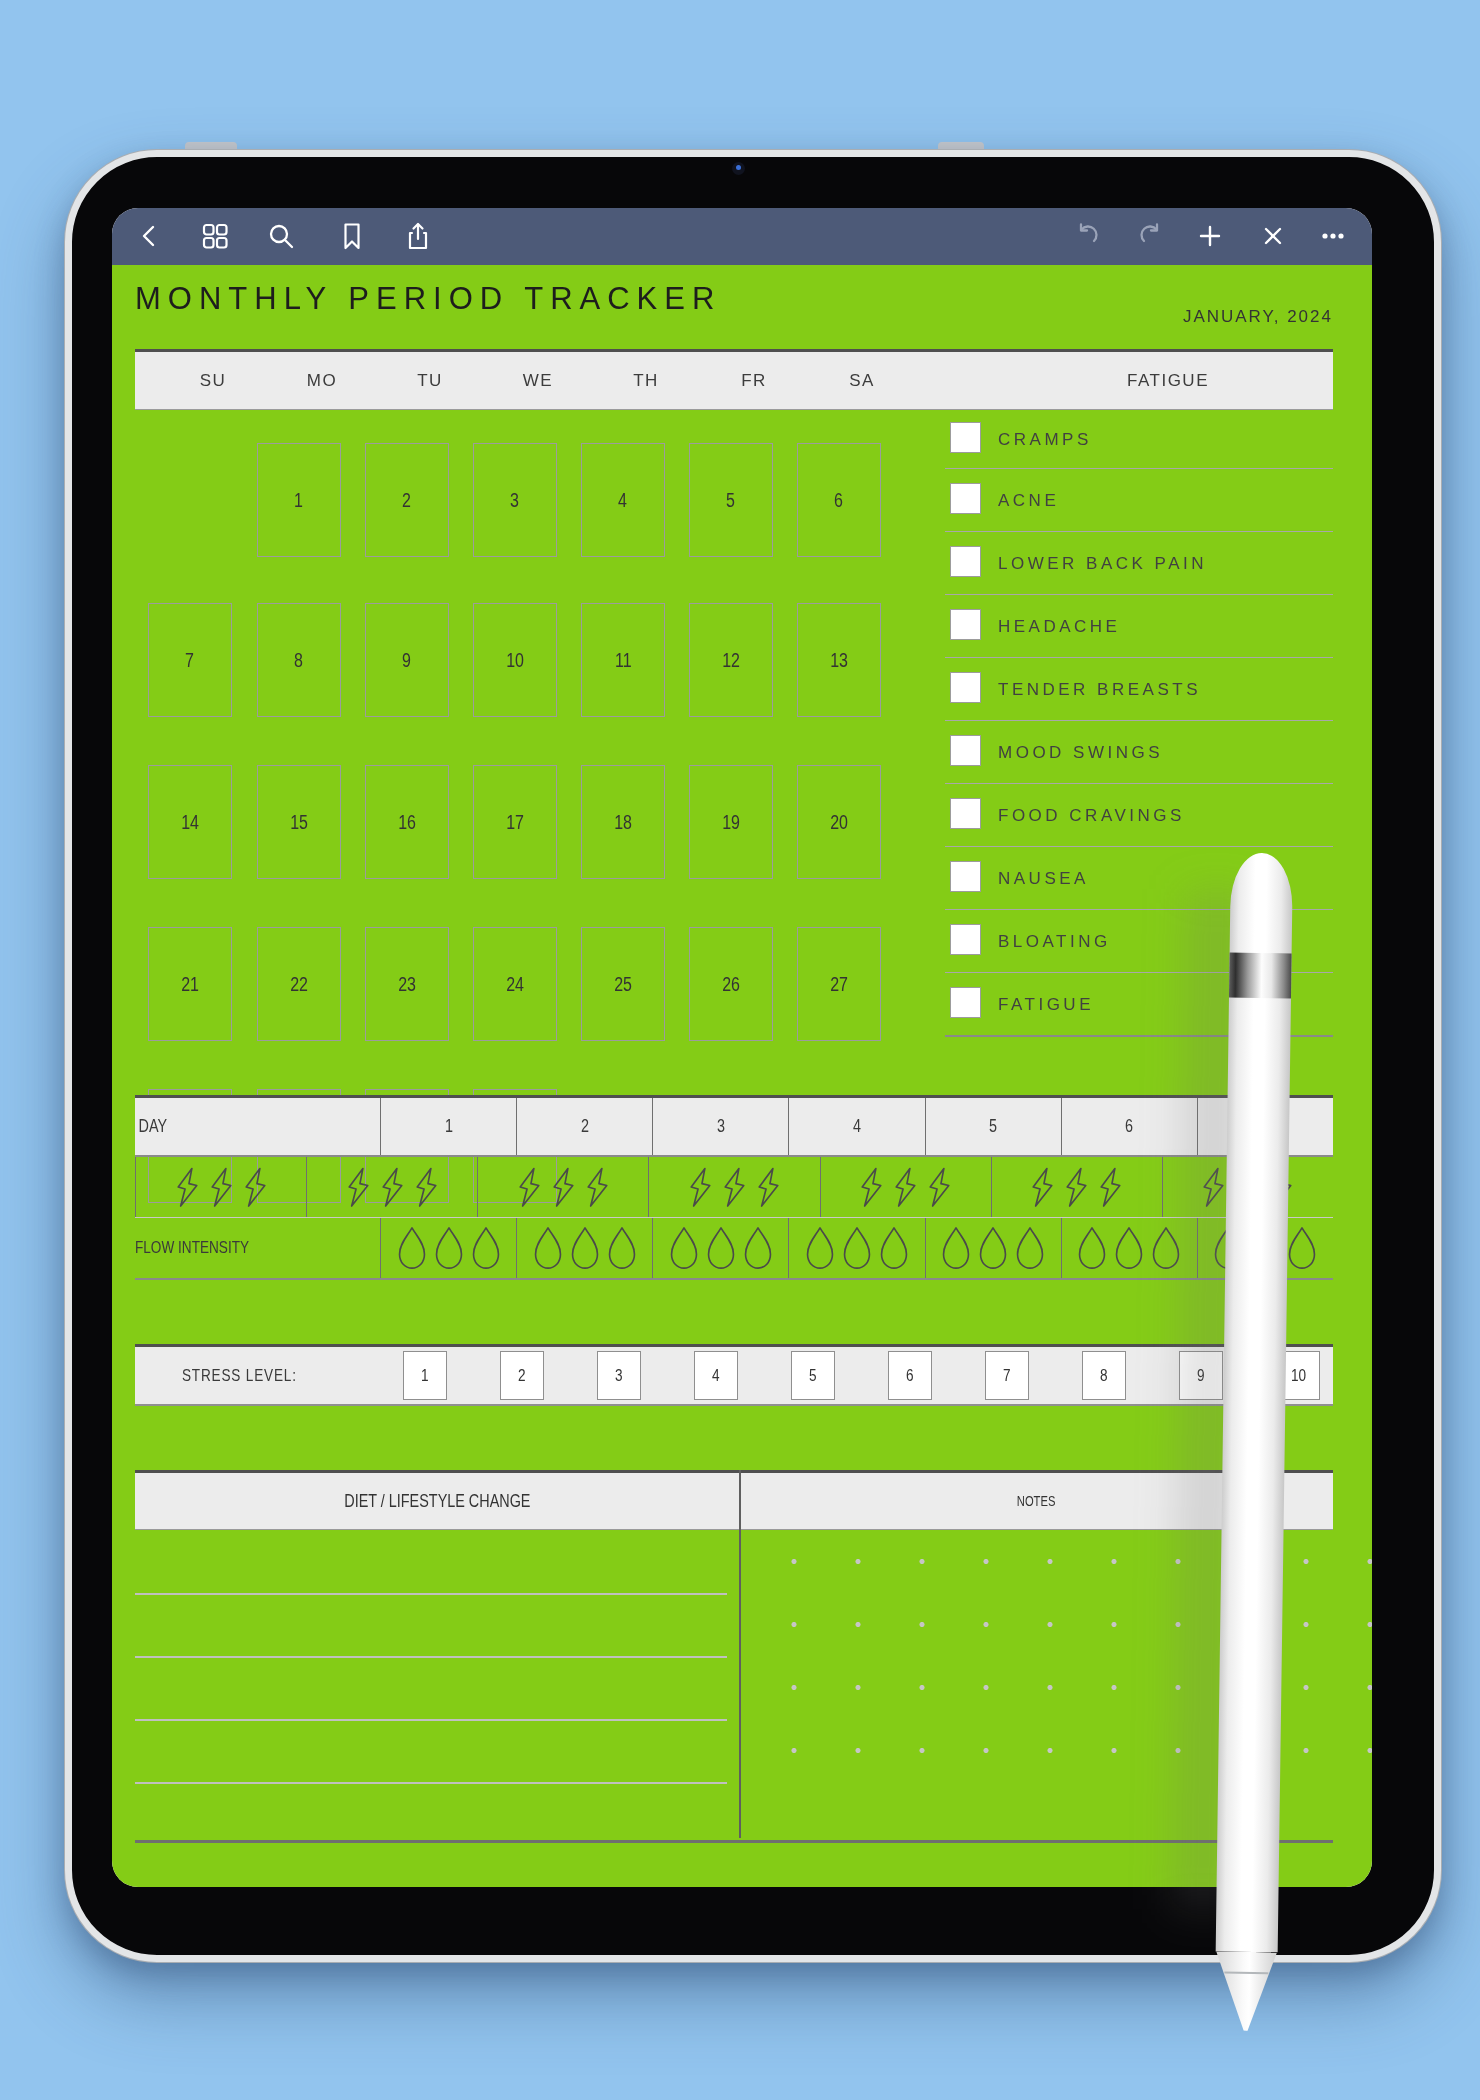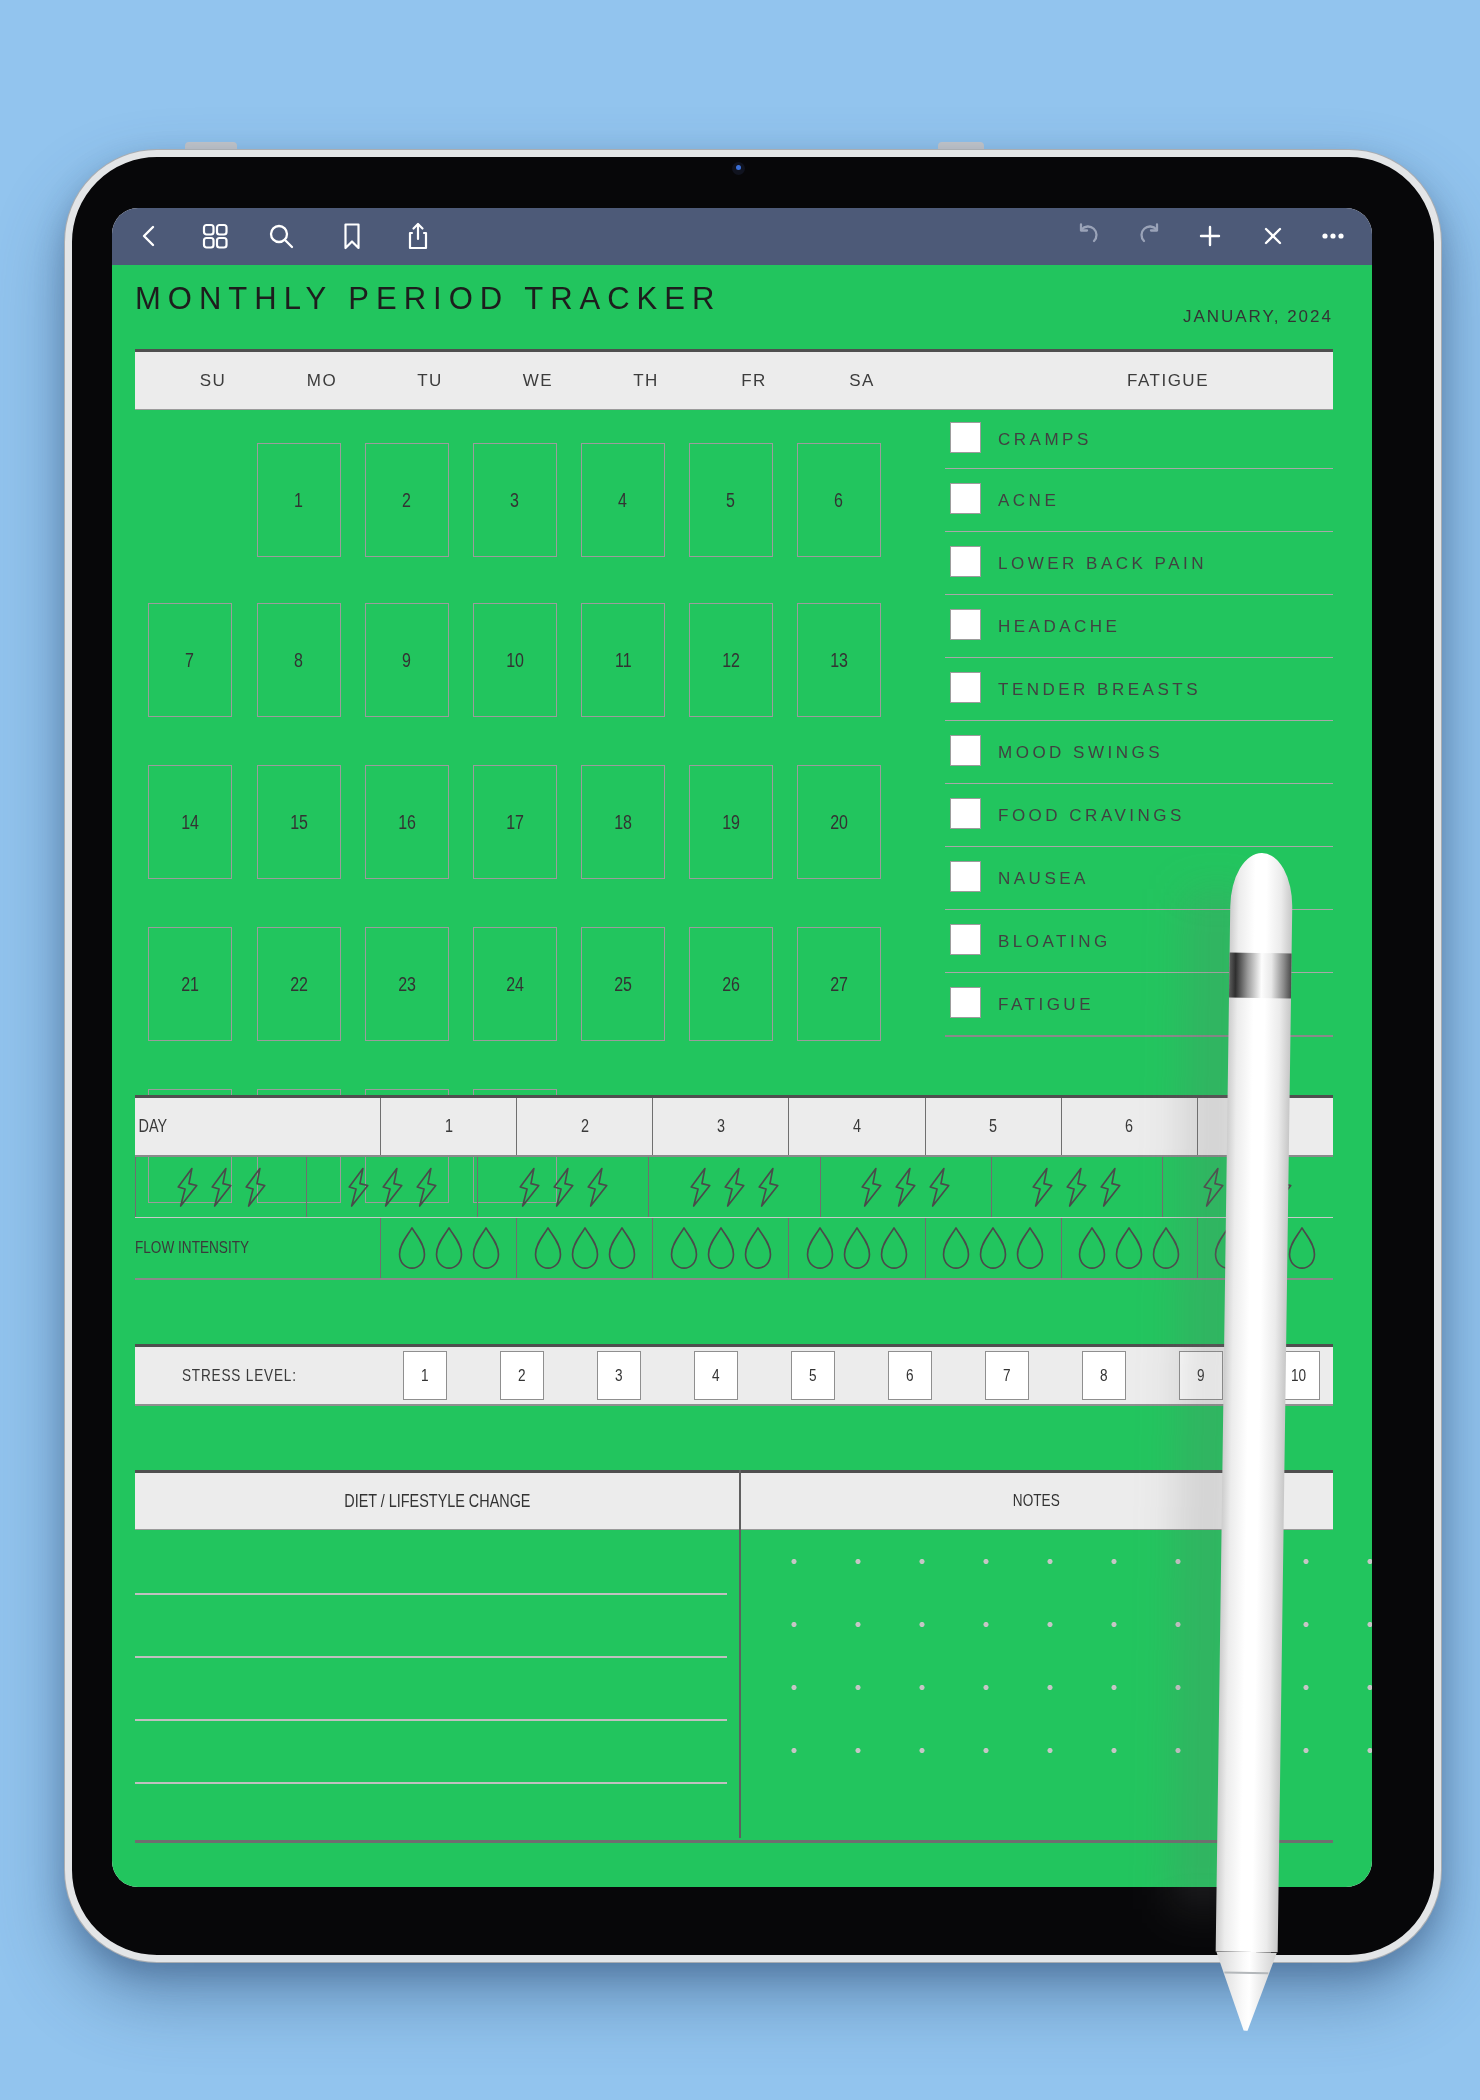--- a/index.html
+++ b/index.html
@@ -13,21 +13,21 @@
   .camera{position:absolute;left:660px;top:5px;width:13px;height:13px;border-radius:50%;
           background:#10131f;}
   .camera i{position:absolute;left:4px;top:3px;width:5px;height:5px;border-radius:50%;background:#3a6fd8;display:block;}
   .screen{position:absolute;left:40px;top:51px;width:1260px;height:1679px;border-radius:26px;
           overflow:hidden;background:#ffffff;}
   
   .toolbar{position:absolute;left:0;top:0;width:100%;height:57px;background:#4d5a78;}
   .tb{position:absolute;top:13px;width:30px;height:30px;}
   .tb svg{width:30px;height:30px;display:block;}
   
-  .page{position:absolute;left:0;top:57px;width:1260px;height:1622px;background:#22c55e;}
+  .page{position:absolute;left:0;top:57px;width:1260px;height:1622px;background:#84cc16;}
   .title{position:absolute;left:23px;top:16px;font-size:31px;font-weight:300;letter-spacing:7px;color:#1d1d1d;}
   .date{position:absolute;right:39px;top:42px;font-size:17px;letter-spacing:2px;color:#343434;}
   .band{background:#ececec;border-top:3px solid #4f4f4f;border-bottom:1px solid #9b9b9b;box-sizing:border-box;}
   .cond{display:inline-block;transform:scaleX(.8);transform-origin:center;white-space:nowrap;}
   .cond.left{transform-origin:left center;}
   
   .calband{position:absolute;left:23px;top:84px;width:1198px;height:61px;}
   .dow{position:absolute;top:0;height:57px;line-height:57px;width:80px;text-align:center;
        font-size:17px;letter-spacing:1.5px;color:#3c3c3c;}
   
@@ -54,21 +54,21 @@
   
   .stress{position:absolute;left:23px;top:1079px;width:1198px;height:62px;background:#ececec;
           border-top:3px solid #4f4f4f;border-bottom:2px solid #8f8f8f;box-sizing:border-box;}
   .stress .slab{position:absolute;left:47px;top:0;height:57px;line-height:57px;font-size:17px;letter-spacing:1px;color:#3a3a3a;}
   .sbox{position:absolute;top:4px;width:44px;height:49px;background:#fff;border:1.5px solid #8f8f8f;box-sizing:border-box;
         display:flex;align-items:center;justify-content:center;font-size:17px;color:#333;}
   
   .dnband{position:absolute;left:23px;top:1205px;width:1198px;height:60px;display:flex;
           background:#ececec;border-top:3px solid #4f4f4f;border-bottom:1px solid #9a9a9a;box-sizing:border-box;}
   .dnband .h1{width:604px;display:flex;align-items:center;justify-content:center;font-size:18px;color:#333;}
-  .dnband .h2{flex:1;display:flex;align-items:center;justify-content:center;font-size:17px;color:#333;}
+  .dnband .h2{flex:1;display:flex;align-items:center;justify-content:center;font-size:14px;color:#333;}
   .dnbody{position:absolute;left:23px;top:1265px;width:1198px;height:310px;border-bottom:3px solid #6f6f6f;box-sizing:content-box;}
   .vdiv{position:absolute;left:604px;top:-60px;width:2px;height:368px;background:#5f5f5f;}
   .rule{position:absolute;left:0;width:592px;height:1.5px;background:#c0c0c0;}
   .dots{position:absolute;left:627px;top:0;width:640px;height:253px;margin-top:0;
         background-image:radial-gradient(circle,#c6c6c6 2.2px,rgba(0,0,0,0) 2.9px);
         background-size:64px 63px;}
   
   .pencil-shadow{position:absolute;left:1178px;top:890px;width:64px;height:1020px;
                  background:rgba(110,110,110,.20);filter:blur(20px);transform:rotate(.8deg);z-index:9;}
   .pencil{position:absolute;left:1231px;top:853px;width:62px;height:1178px;z-index:10;

